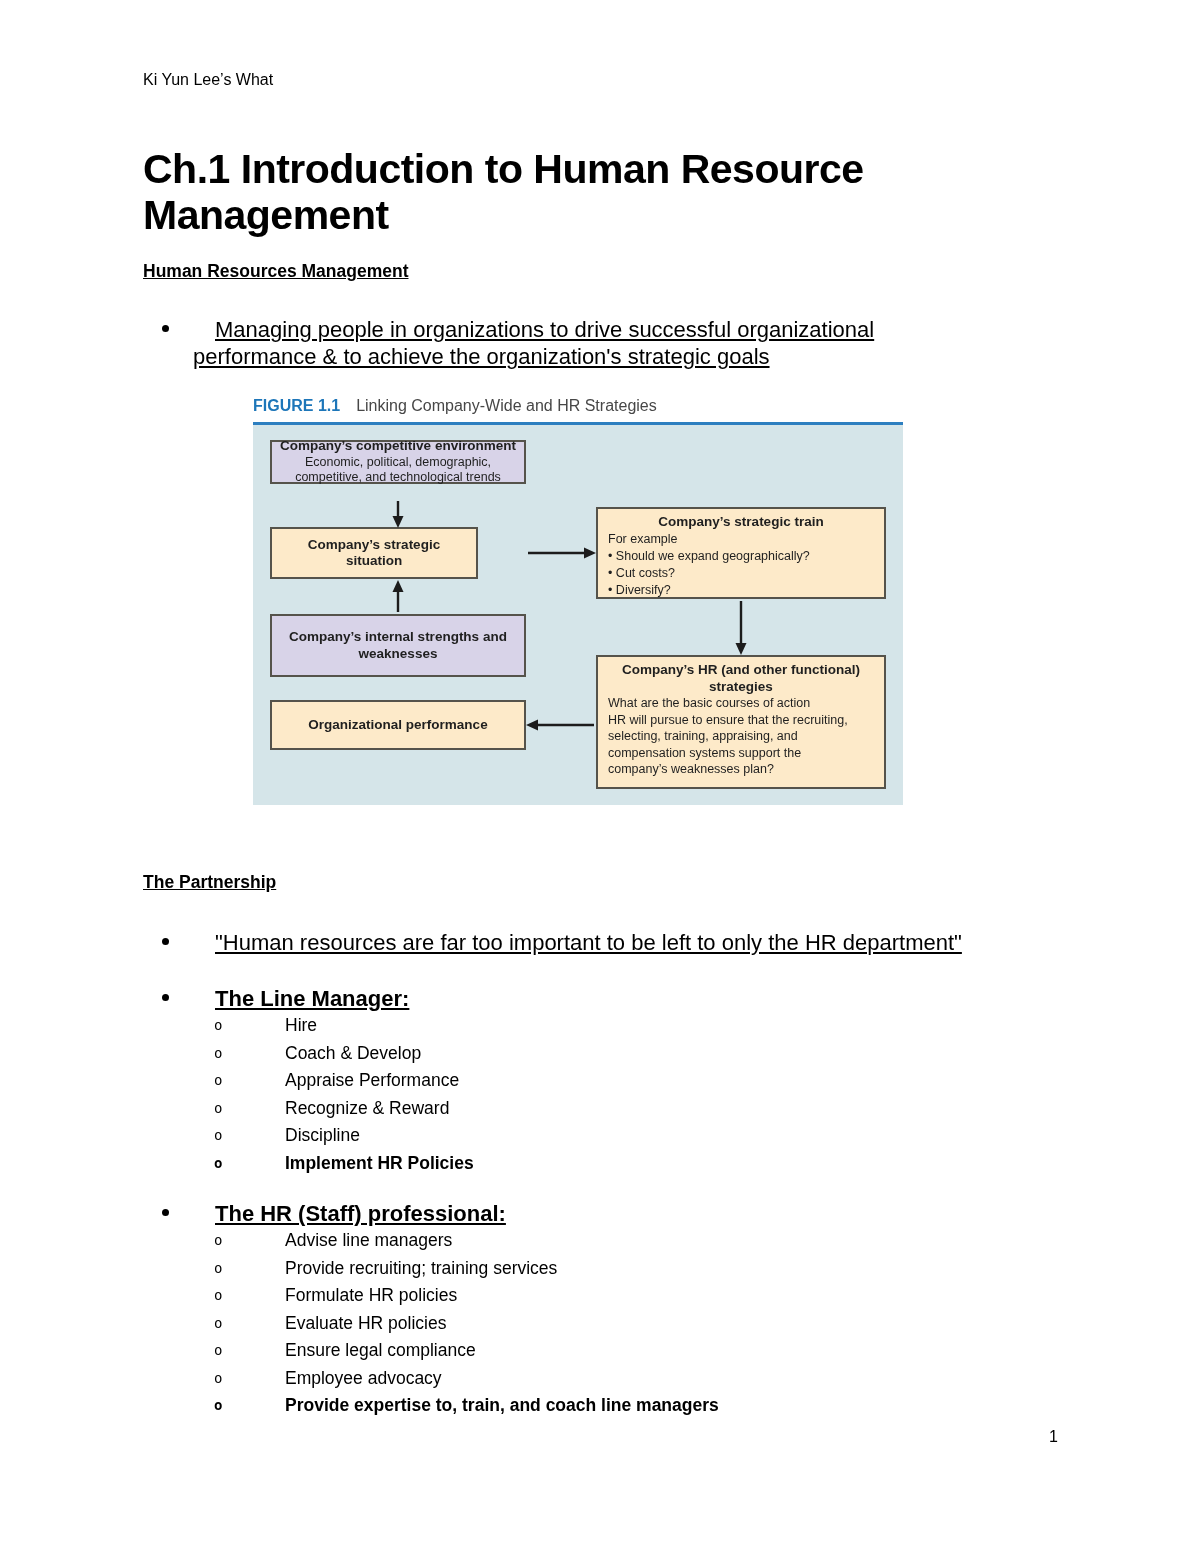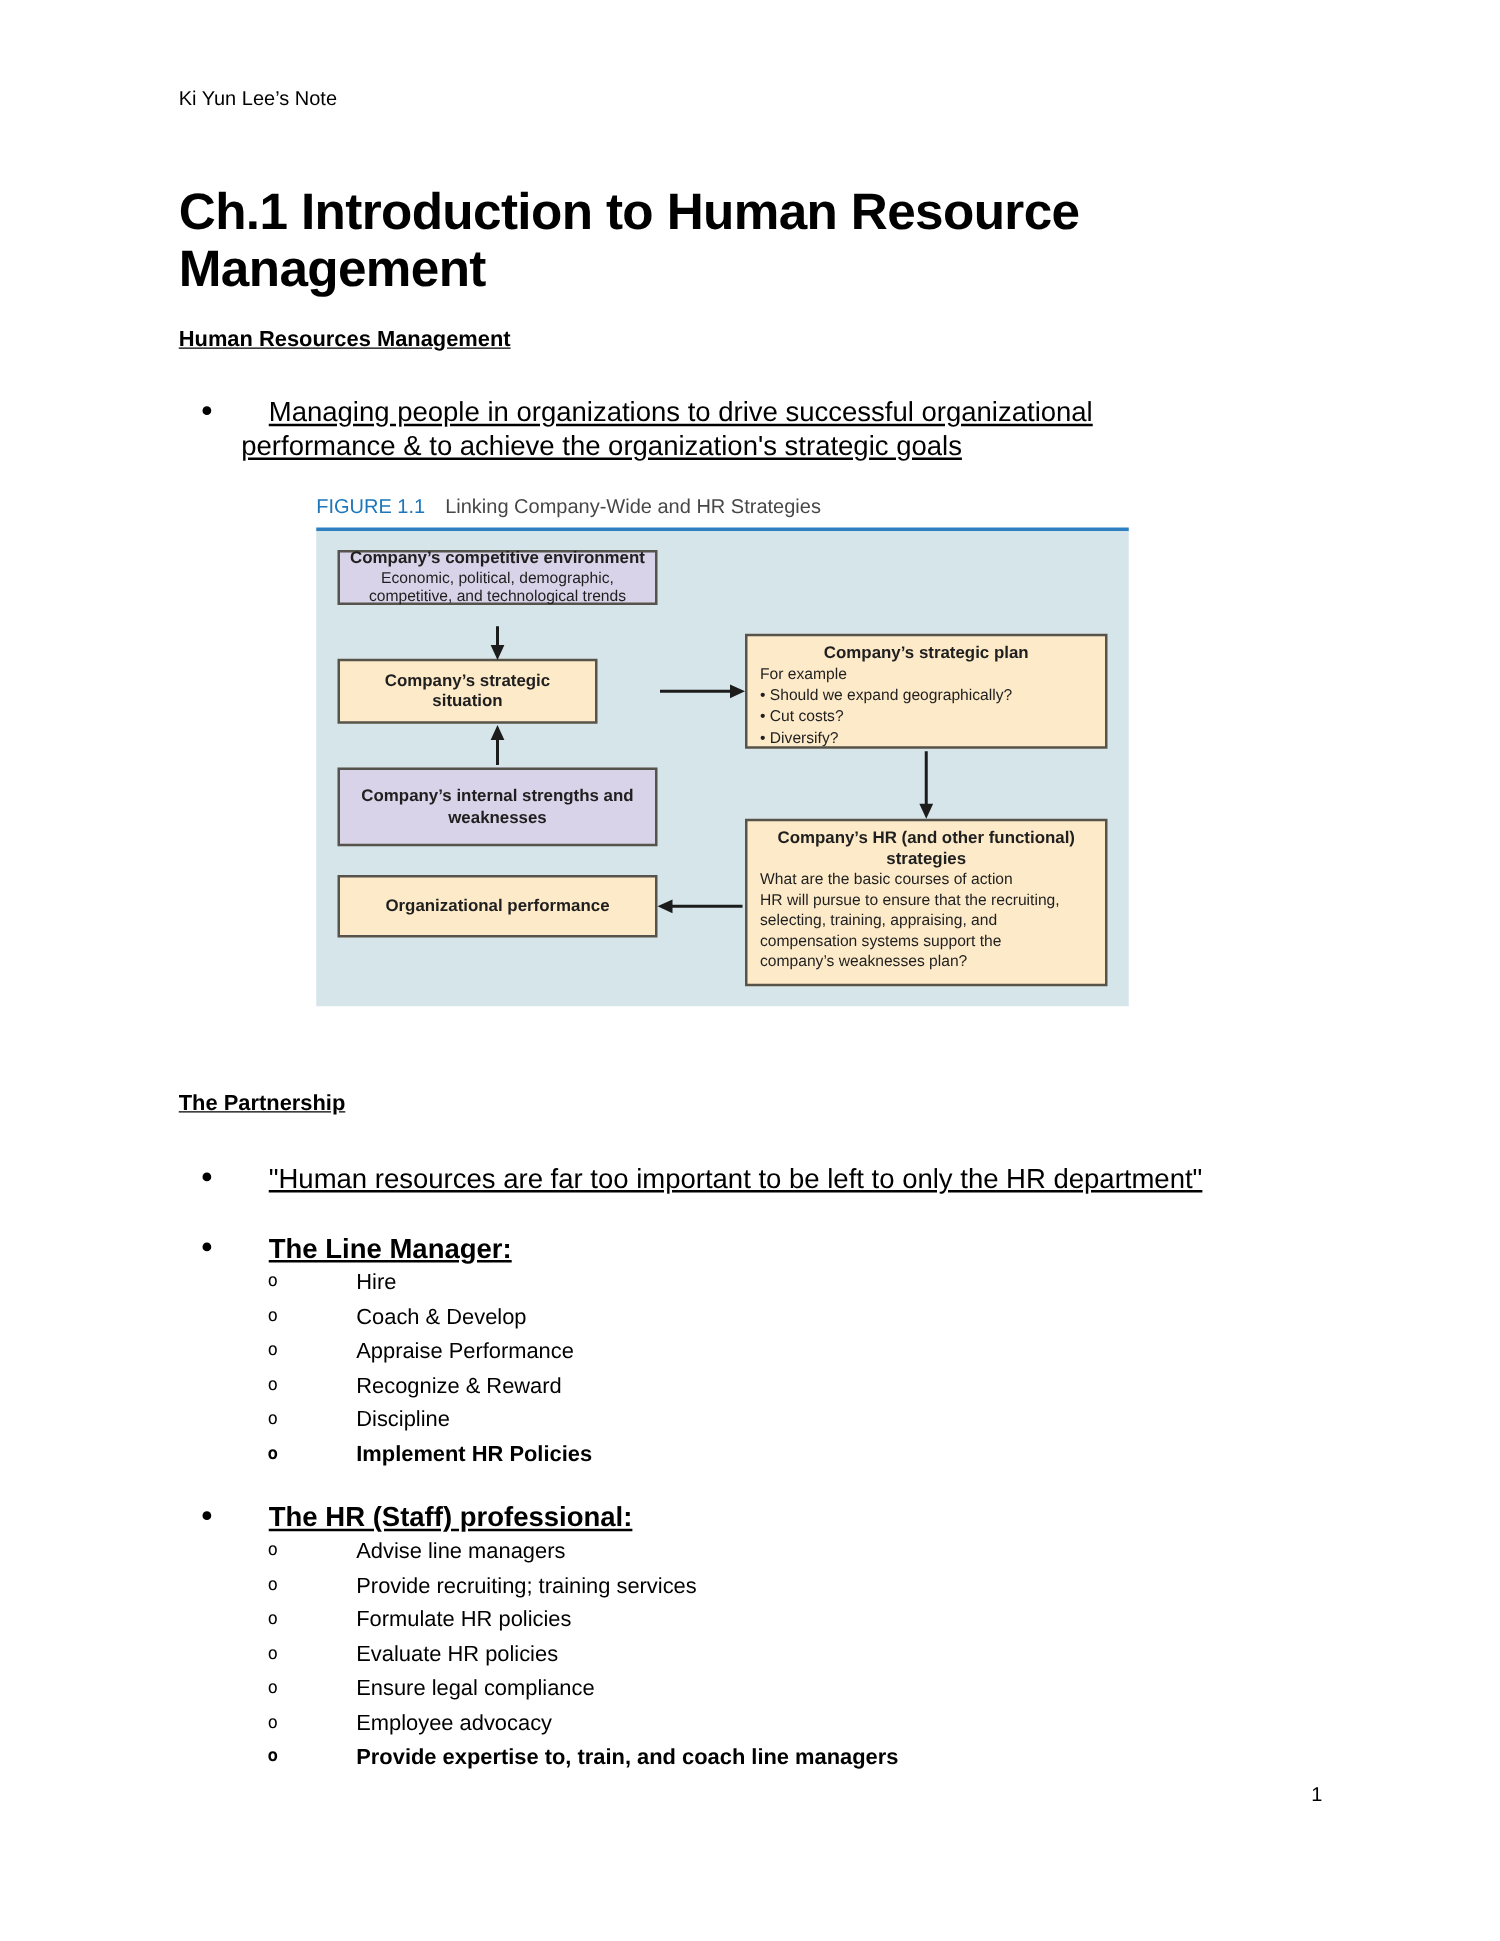--- a/index.html
+++ b/index.html
@@ -57,21 +57,21 @@
     position:absolute; left:71px; top:0;
     font-family:"DejaVu Sans Mono", monospace;
     font-size:14px; line-height:27.5px;
   }
   .li2.boldline { font-weight:bold; }
   .sublist { margin-top:0; }
 
   
   .figure { margin:26px 0 0 110px; width:650px; }
   .fig-head { font-size:16px; line-height:20px; white-space:nowrap; }
-  .fig-label { color:#1d76b9; font-weight:normal; margin-right:16px; }
+  .fig-label { color:#1d76b9; font-weight:bold; margin-right:16px; }
   .fig-caption { color:#474747; }
   .fig-rule { height:3px; background:#2d7fc0; margin-top:6px; }
   .fig-canvas {
     position:relative; width:650px; height:380px;
     background:#d5e5e9; margin-top:0;
   }
   .fbox {
     position:absolute;
     border:2px solid #55534b;
     box-sizing:border-box;
@@ -92,21 +92,21 @@
   .page-number {
     position:absolute; top:1428px; right:142px;
     font-size:16px;
   }
 </style>
 </head>
 <body>
 
 <div class="page">
 
-  <div class="note">Ki Yun Lee’s Note</div>
+  <div class="note">Ki Yun Lee’s What</div>
 
   <h1 class="title">Ch.1 Introduction to Human Resource Management</h1>
 
   <div class="h2">Human Resources Management</div>
 
   <div class="li1">
     <span class="dot"></span>
     <span>Managing people in organizations to drive successful organizational performance &amp; to achieve the organization's strategic goals</span>
   </div>
 
@@ -121,21 +121,21 @@
         <div class="ft">Company’s competitive environment</div>
         <div class="fb">Economic, political, demographic,</div>
         <div class="fb">competitive, and technological trends</div>
       </div>
 
       <div class="fbox cream centerbox" style="left:17px; top:102px; width:208px; height:52px;">
         <div class="ft">Company’s strategic situation</div>
       </div>
 
       <div class="fbox cream padbox" style="left:343px; top:82px; width:290px; height:92px;">
-        <div class="ft">Company’s strategic plan</div>
+        <div class="ft">Company’s strategic train</div>
         <div class="fline">For example</div>
         <div class="fline">• Should we expand geographically?</div>
         <div class="fline">• Cut costs?</div>
         <div class="fline">• Diversify?</div>
       </div>
 
       <div class="fbox lav centerbox" style="left:17px; top:189px; width:256px; height:63px;">
         <div class="ft">Company’s internal strengths and weaknesses</div>
       </div>
 

